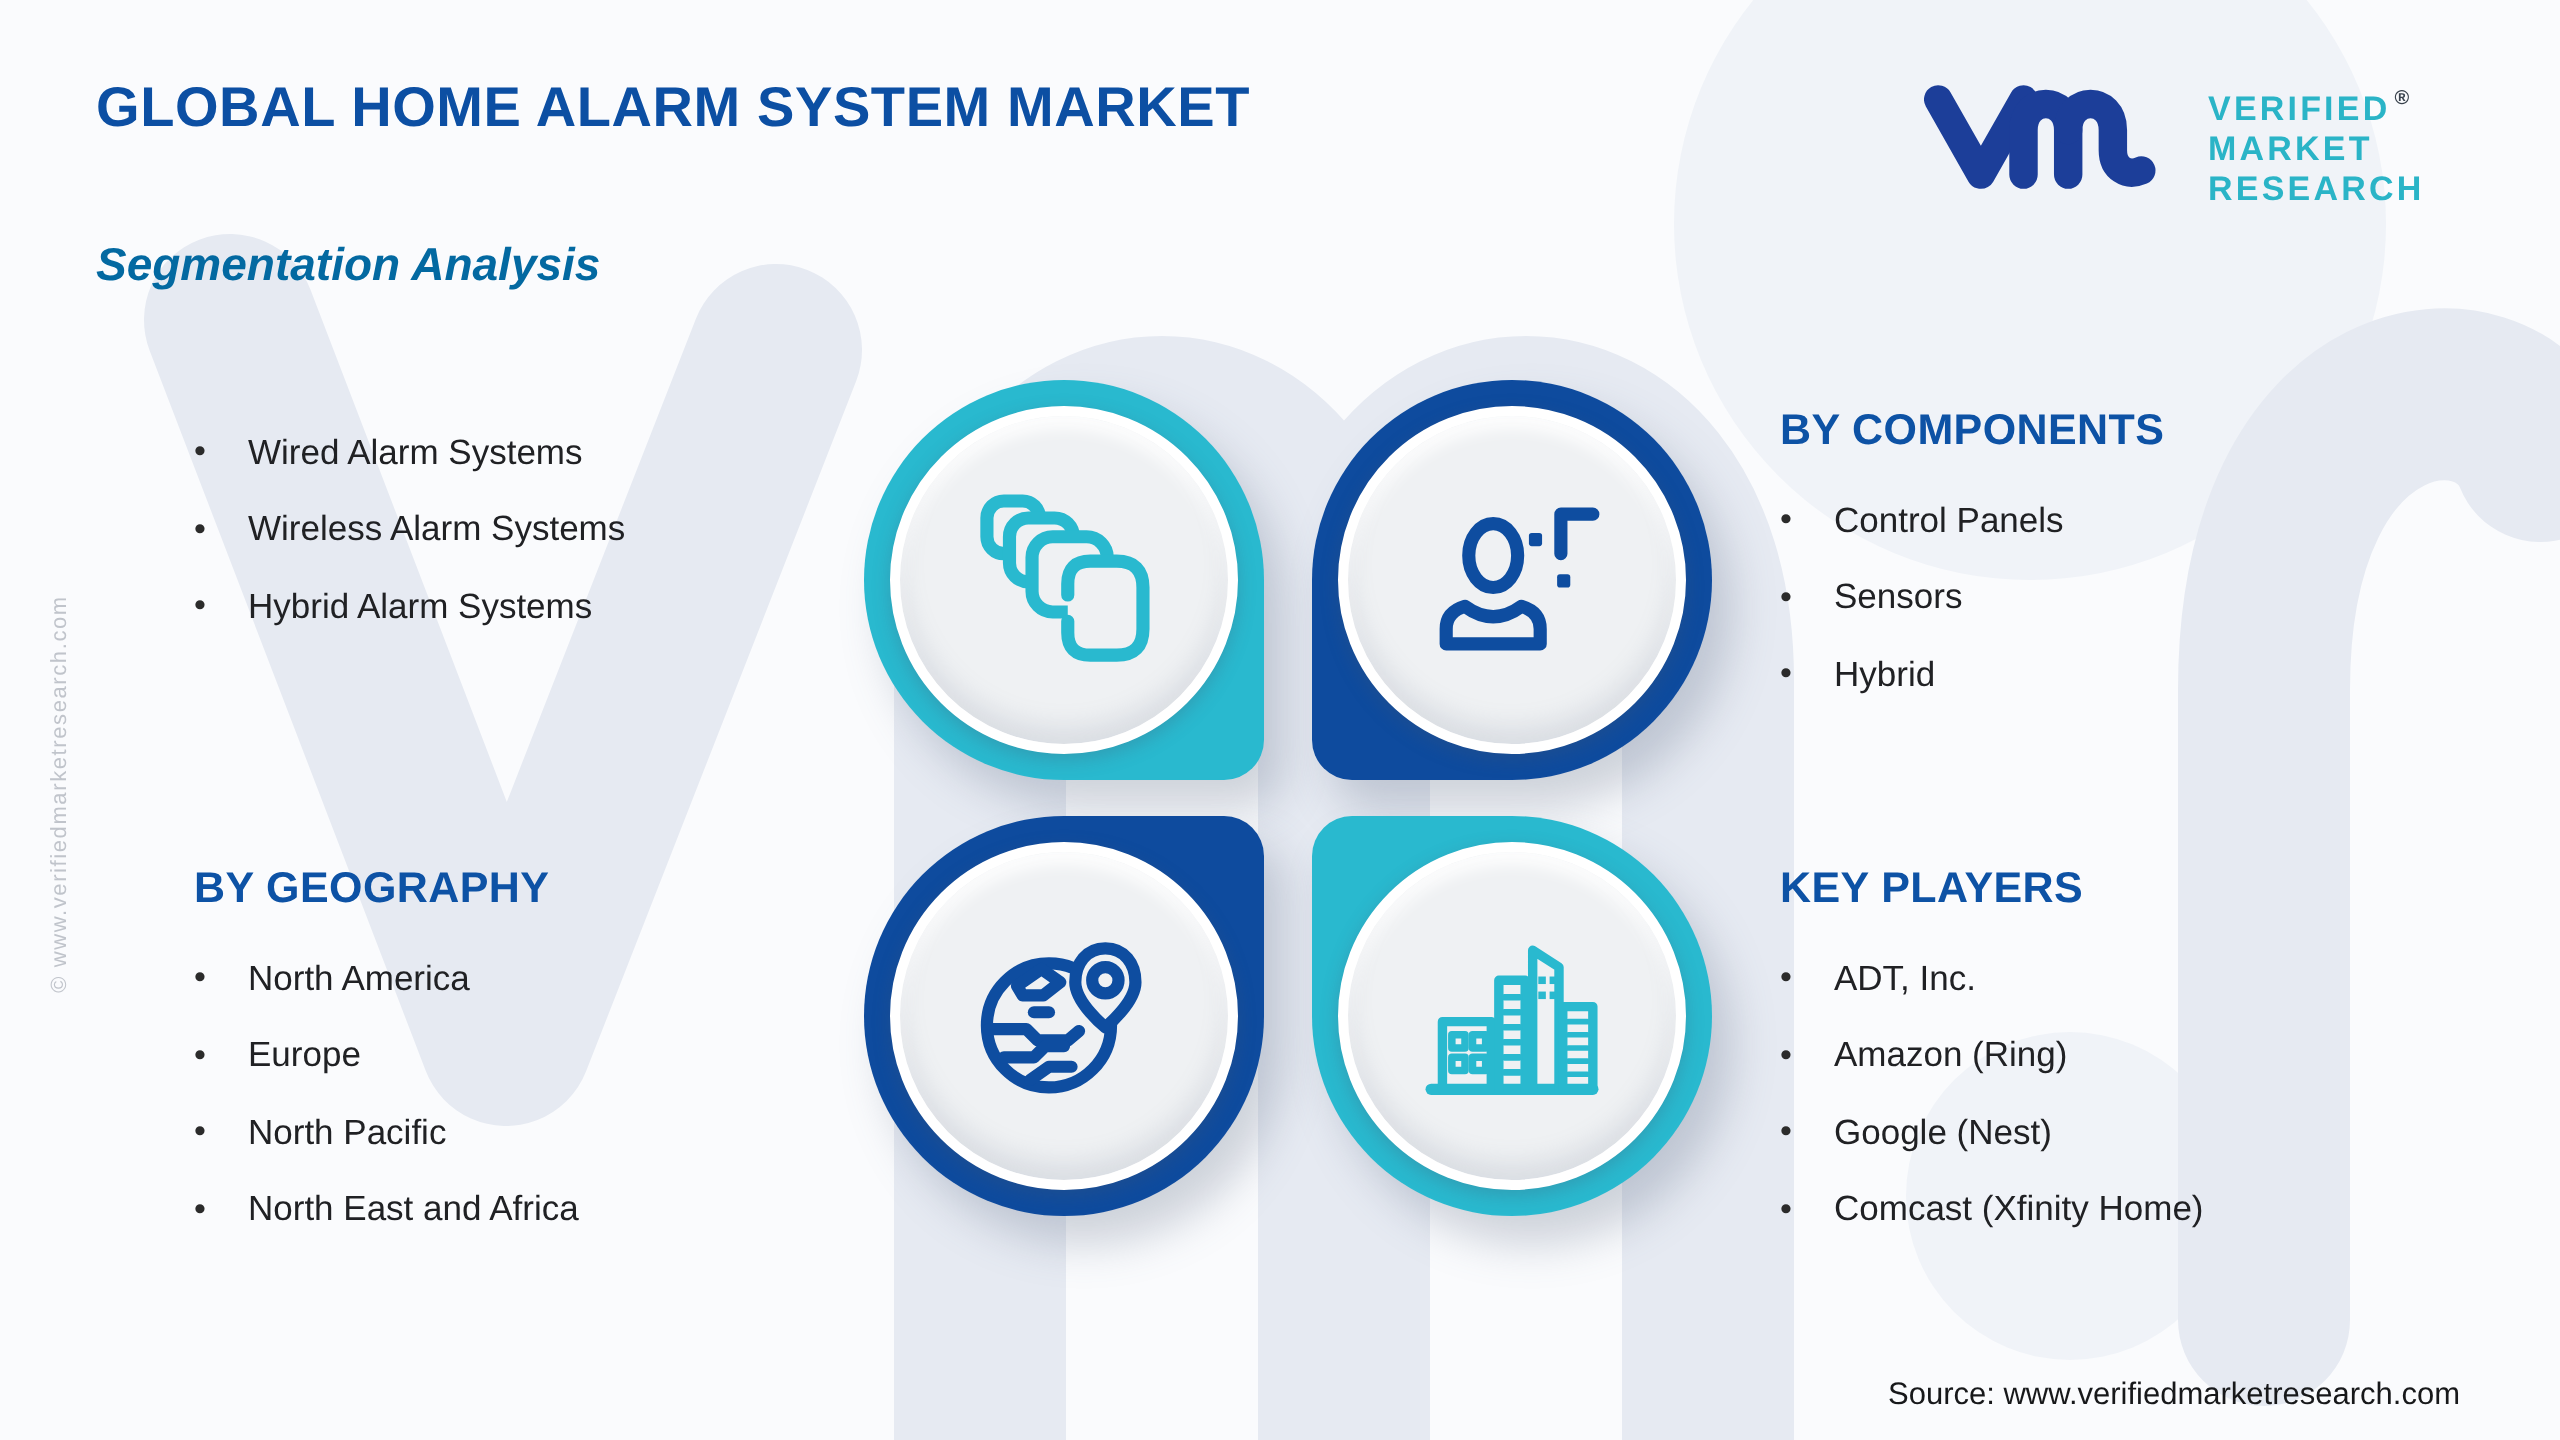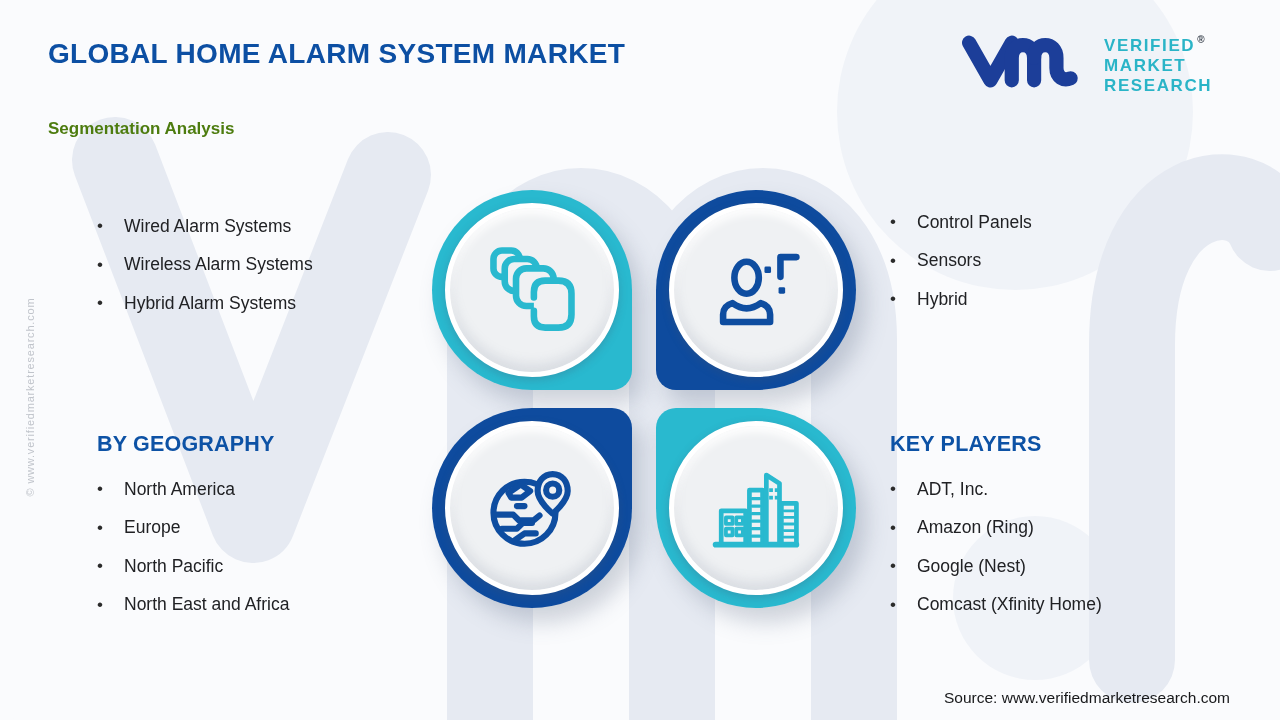--- a/index.html
+++ b/index.html
@@ -6,24 +6,24 @@
   body{width:1280px;height:720px;font-family:"Liberation Sans",sans-serif;background:#fafbfd;}
   .stage{position:relative;width:1280px;height:720px;overflow:hidden;background:#fafbfd;border-radius:21px;}
 
   
   .bg{position:absolute;inset:0;z-index:0;}
   .fg{z-index:1;}
 
   
   .page-title{position:absolute;left:48px;top:38px;font-size:28px;font-weight:700;
     color:#0c4fa3;letter-spacing:.3px;}
-  .page-subtitle{position:absolute;left:48px;top:119px;font-size:17px;font-weight:700;color:#4d7c0f;}
-
-  
-  .logo{position:absolute;left:962px;top:24px;display:flex;align-items:center;}
+  .page-subtitle{position:absolute;left:48px;top:119px;font-size:23px;font-weight:700;color:#0369a1;font-style:italic;}
+
+  
+  .logo{position:absolute;left:962px;top:34px;display:flex;align-items:flex-start;}
   .logo-mark{width:132px;height:66px;}
   .logo-text{margin-left:10px;margin-top:6px;color:#2ab4c7;font-weight:700;
     font-size:17px;line-height:20px;letter-spacing:1.6px;}
   .logo-text .reg{font-size:10px;letter-spacing:0;color:#39424d;vertical-align:8px;margin-left:2px;}
 
   
   .section{position:absolute;}
   .sec-by-type{left:97px;top:207px;}
   .sec-by-components{left:890px;top:203px;}
   .sec-by-geography{left:97px;top:432px;}
@@ -101,20 +101,21 @@
         </li>
 
         <li>
           <span class="bullet">•</span>
           <span>Hybrid Alarm Systems</span>
         </li>
       </ul>
   </div>
 
   <div class="section sec-by-components fg">
+    <h3>BY COMPONENTS</h3>
     <ul>
 
         <li>
           <span class="bullet">•</span>
           <span>Control Panels</span>
         </li>
 
         <li>
           <span class="bullet">•</span>
           <span>Sensors</span>

